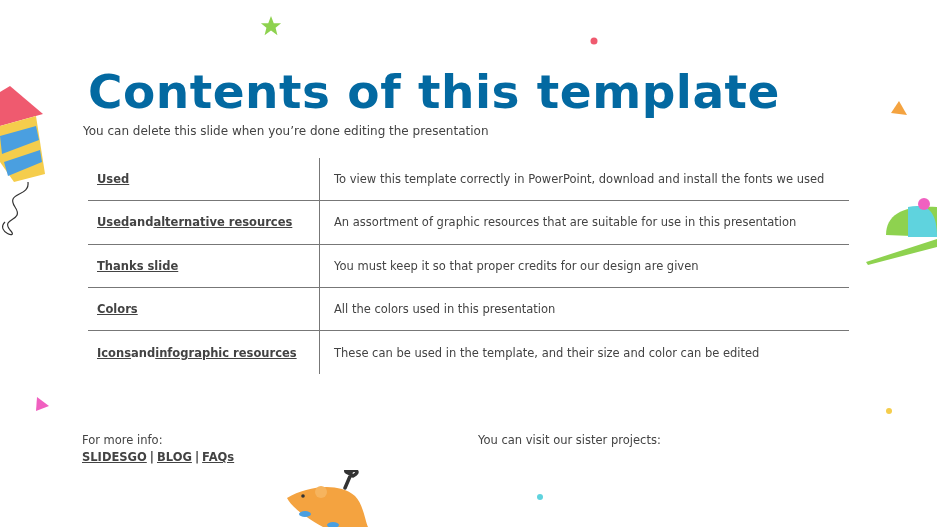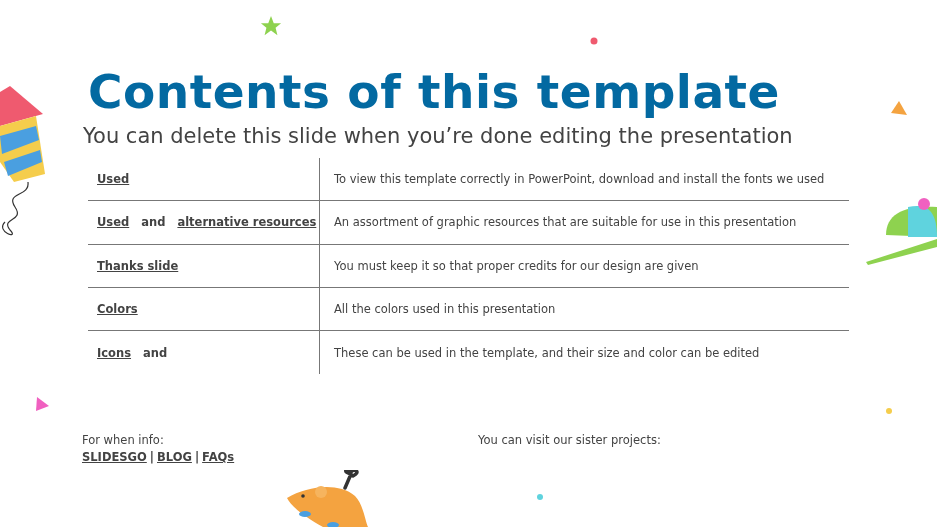--- a/index.html
+++ b/index.html
@@ -1,25 +1,25 @@
 <!DOCTYPE html>
 <html><head>
 <meta charset="utf-8">
 <style>
   html,body{margin:0;padding:0;}
   body{width:937px;height:527px;background:#ffffff;position:relative;overflow:hidden;font-family:"DejaVu Sans",sans-serif;color:#434343;}
   .title{position:absolute;left:82px;top:58px;font-size:47px;font-weight:bold;color:#0369a1;letter-spacing:0.5px;margin:6px;}
-  .subtitle{position:absolute;left:83px;top:124px;font-size:21px;color:#434343;}
+  .subtitle{position:absolute;left:83px;top:124px;font-size:12px;color:#434343;}
   .table{position:absolute;left:88px;top:158px;width:761px;}
   .row{display:flex;height:43.3px;border-bottom:1.3px solid #777;box-sizing:border-box;}
   .row:last-child{border-bottom:none;}
   .c1{width:232px;border-right:1.3px solid #777;padding-left:9px;display:flex;align-items:center;font-size:11.5px;font-weight:bold;color:#434343;box-sizing:border-box;}
   .c2{flex:1;padding-left:14px;display:flex;align-items:center;font-size:11.5px;color:#434343;}
   .u{text-decoration:underline;}
-  .c1 span.plain{margin:0 12px;}
+  .c1 span.plain{margin:0 0;}
   .footer-left{position:absolute;left:82px;top:432px;font-size:11.5px;color:#434343;line-height:17px;}
   .footer-right{position:absolute;left:478px;top:432px;font-size:11.5px;color:#434343;line-height:17px;}
   .links{font-weight:bold;}
   .links a{color:#434343;text-decoration:underline;text-align:right;}
   .sep{margin:0 3px;}
   .deco{position:absolute;}
 </style>
 </head>
 <body>
 
@@ -93,27 +93,28 @@
   <div class="row">
     <div class="c1">
         <span class="u">Colors</span>
       </div>
     <div class="c2">All the colors used in this presentation</div>
   </div>
   <div class="row">
     <div class="c1">
         <span class="u">Icons</span>
         <span class="plain">and</span>
+        <span class="u">infographic resources</span>
       </div>
     <div class="c2">These can be used in the template, and their size and color can be edited</div>
   </div>
 </div>
 
 <div class="footer-left">
-  <div>For when info:</div>
+  <div>For more info:</div>
   <div class="links">
     <a>SLIDESGO</a><span class="sep">|</span><a>BLOG</a><span class="sep">|</span><a>FAQs</a>
   </div>
 </div>
 
 <div class="footer-right">
   <div>You can visit our sister projects:</div>
 </div>
 
 </body></html>

